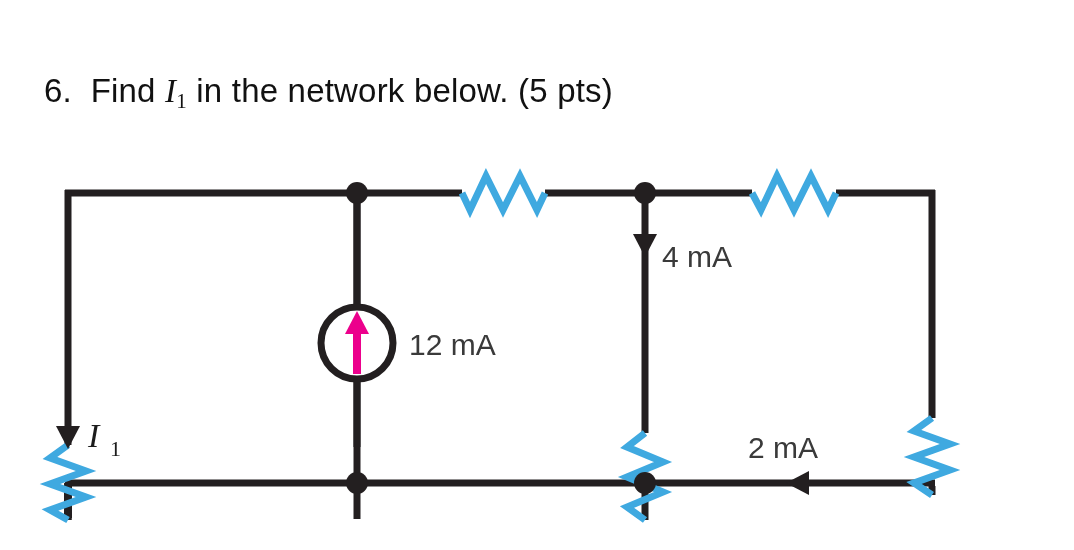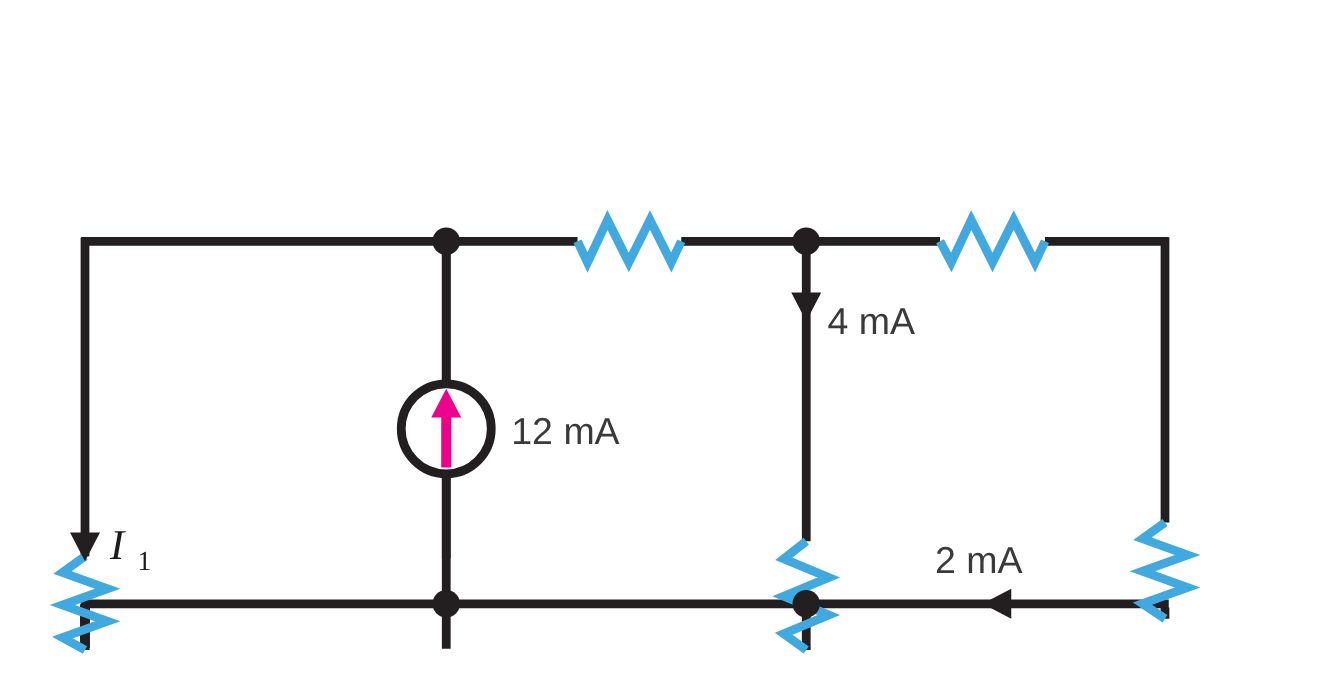--- a/index.html
+++ b/index.html
@@ -63,20 +63,21 @@
     font-style: normal;
     font-size: 22px;
     fill: #1c1c1c;
   }
 </style>
 </head>
 <body>
 
 <div id="page">
 
+  <div id="question-title"><span>6.</span>&nbsp;&nbsp;<span>Find </span><span class="mathvar">I</span><span class="mathsub">1</span><span> in the network below. (5 pts)</span></div>
 
   <svg id="circuit-svg" width="1074" height="410" viewBox="0 0 1074 410">
 
     <g stroke="#231f20" stroke-width="7" fill="none" stroke-linecap="butt">
 
       <line x1="65" y1="53" x2="357" y2="53"></line>
 
       <line x1="357" y1="53" x2="462" y2="53"></line>
 
       <line x1="545" y1="53" x2="645" y2="53"></line>

